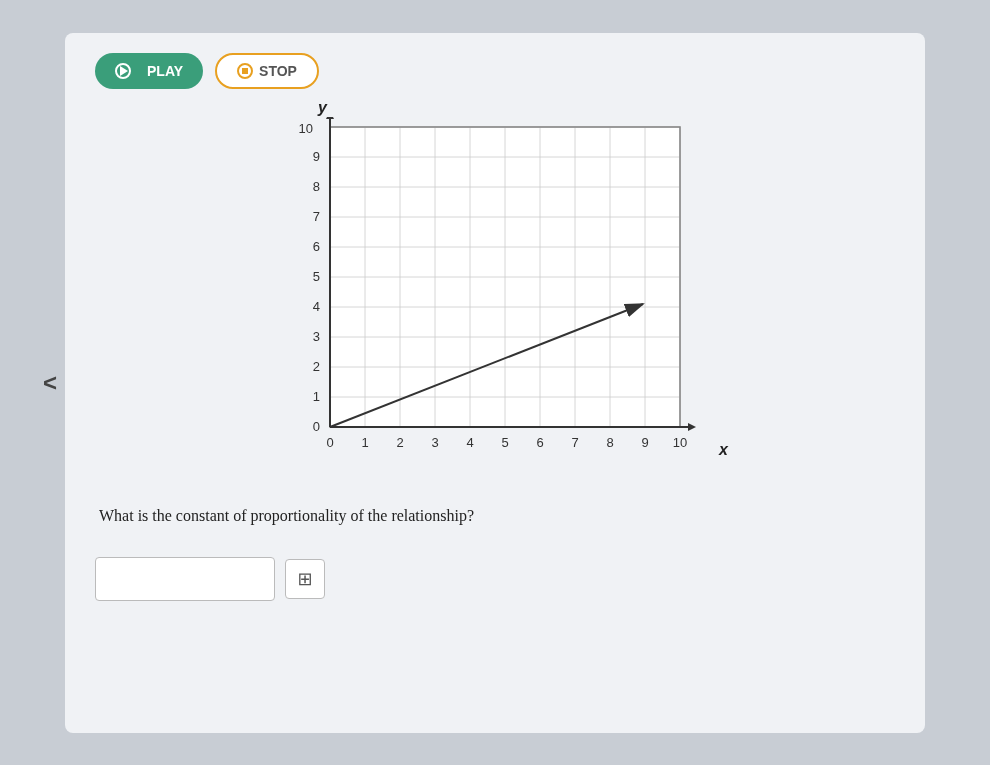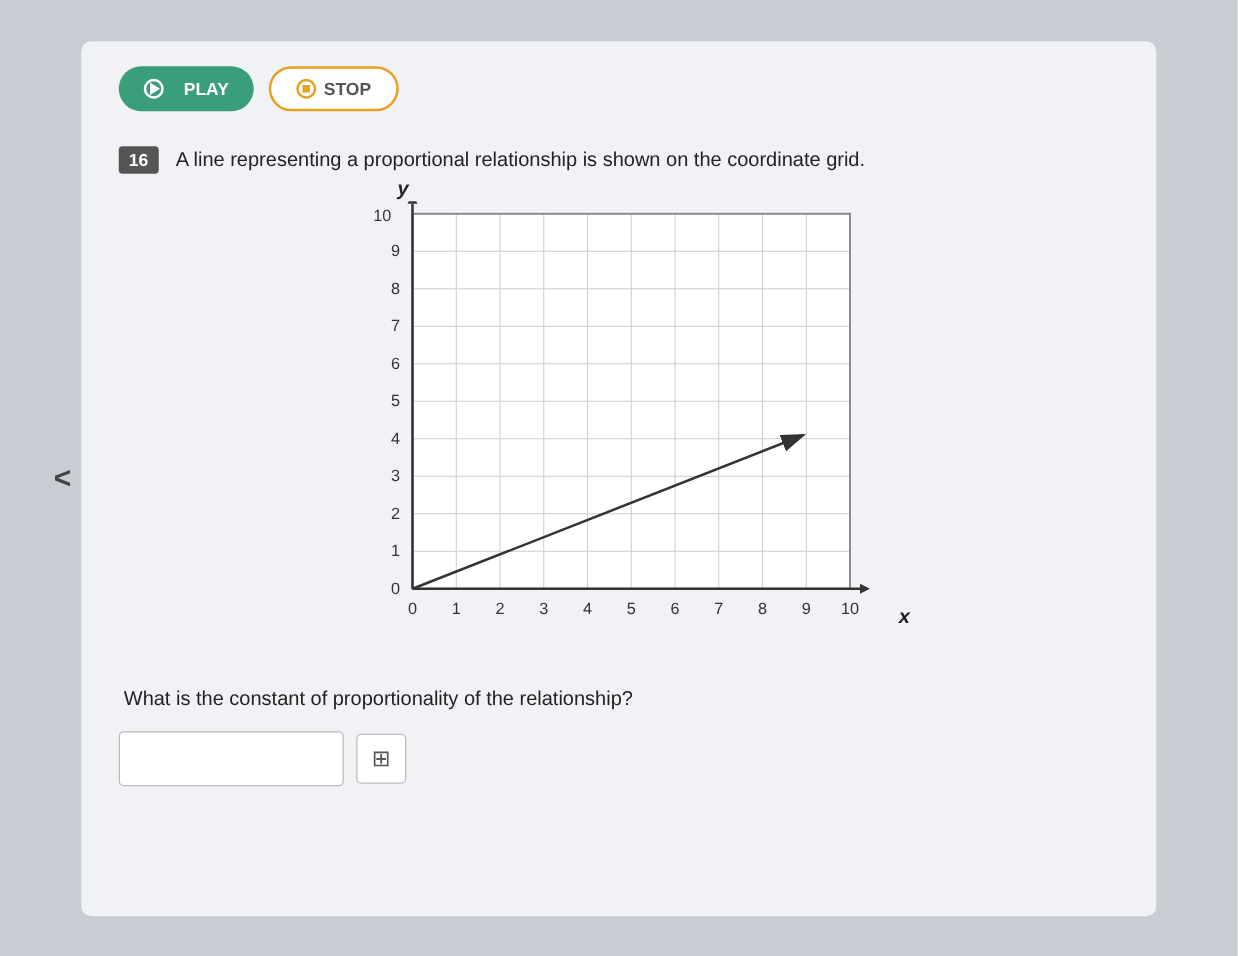--- a/index.html
+++ b/index.html
@@ -128,22 +128,23 @@
       font-style: italic;
       font-weight: bold;
       color: #222;
     }
     svg.chart {
       display: block;
     }
     .sub-question {
       font-size: 16px;
       color: #222;
-      margin-bottom: 16px;
+      margin-bottom: 32px;
       margin-left: 4px;
+      font-family: Liberation Serif, serif;
     }
     .answer-box-row {
       display: flex;
       align-items: center;
       gap: 10px;
     }
     .answer-input {
       width: 180px;
       height: 44px;
       border: 1.5px solid #bbb;
@@ -191,24 +192,20 @@
       <span>PLAY</span>
     </button>
     <button class="btn-stop">
       <span class="stop-icon">
         <span class="stop-square"></span>
       </span>
       <span>STOP</span>
     </button>
   </div>
 
-  <div class="question-header">
-    <span class="question-number">16</span>
-    <span class="question-text">A line representing a proportional relationship is shown on the coordinate grid.</span>
-  </div>
 
   <div class="chart-area">
     <div class="chart-container">
       <span class="chart-y-label">y</span>
       <span class="chart-x-label">x</span>
       <svg class="chart" width="430" height="360" viewBox="0 0 430 360">
 
         <rect x="50" y="10" width="350" height="300" fill="white" stroke="#aaa" stroke-width="1"></rect>
 
         <line x1="85" y1="10" x2="85" y2="310" stroke="#ccc" stroke-width="0.8"></line>

